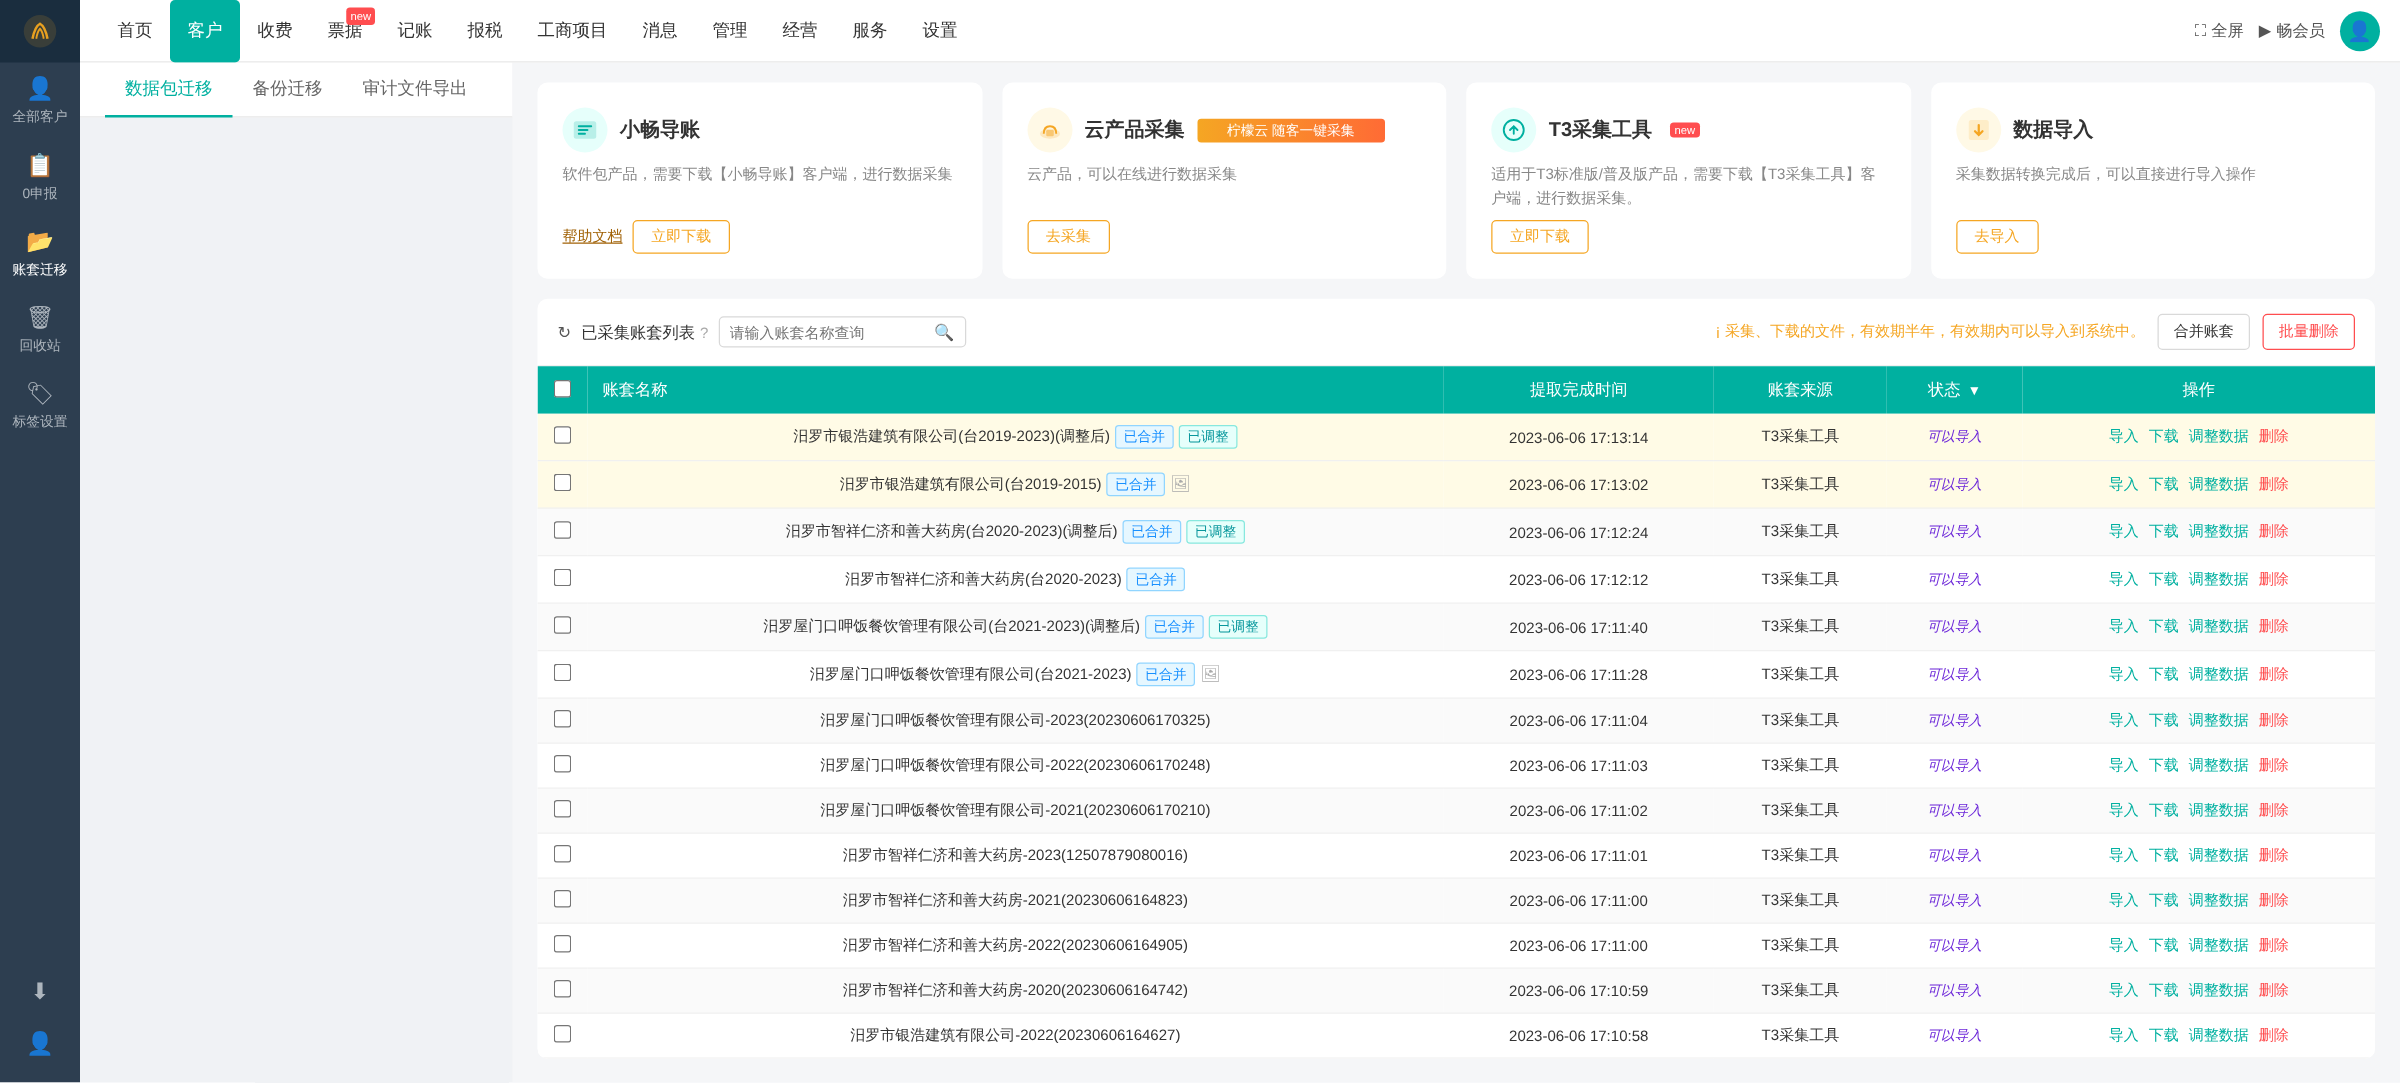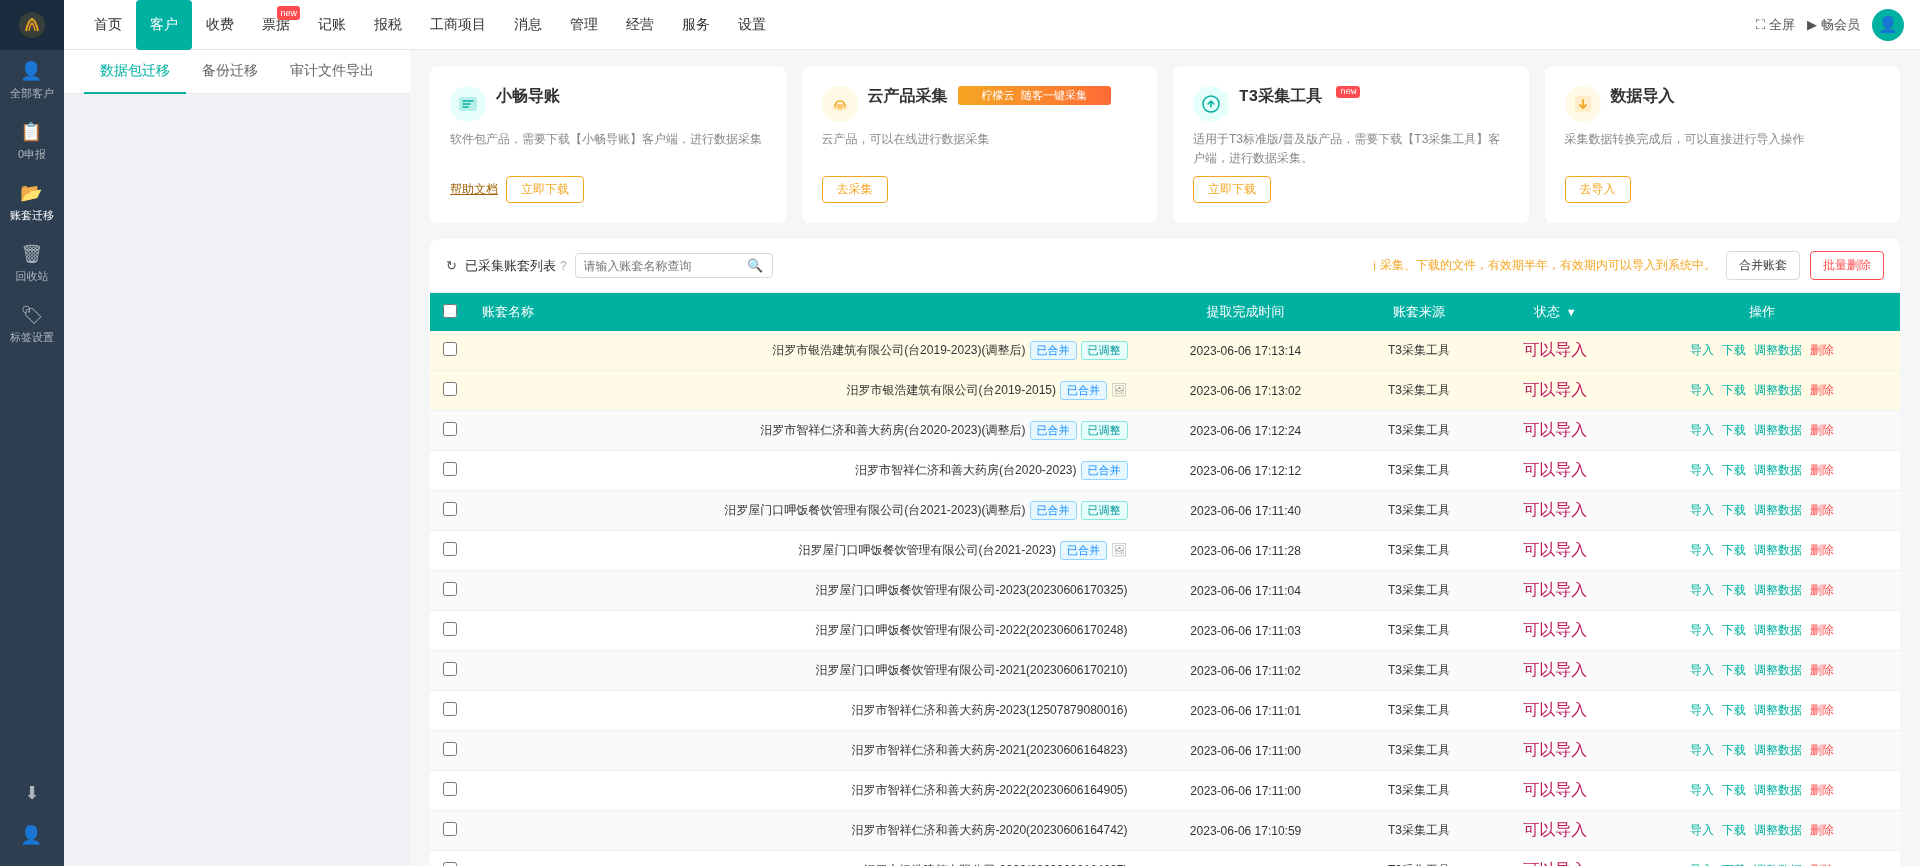--- a/index.html
+++ b/index.html
@@ -175,23 +175,22 @@
       background: #fff;
       border-radius: 8px;
       padding: 20px;
       display: flex;
       flex-direction: column;
       gap: 8px;
       min-height: 130px;
     }
     .card-header {
       display: flex;
-      align-items: flex-start;
+      align-items: center;
       gap: 10px;
-      font-family: Liberation Mono, monospace;
     }
     .card-icon {
       width: 36px;
       height: 36px;
       border-radius: 50%;
       display: flex;
       align-items: center;
       justify-content: center;
       font-size: 18px;
     }
@@ -337,29 +336,30 @@
     .data-table tbody tr:nth-child(even) { background: #fff; }
     .data-table tbody tr:first-child { background: #fffbe6; }
     .data-table tbody tr:nth-child(2) { background: #fffbe6; }
     .data-table tbody td {
       padding: 9px 12px;
       font-size: 12px;
       color: #333;
       text-align: center;
       white-space: nowrap;
     }
-    .data-table tbody td:nth-child(2) { text-align: right; }
+    .data-table tbody td:nth-child(2) { text-align: center; }
     .table-checkbox {
       width: 14px;
       height: 14px;
       cursor: pointer;
     }
     .status-tag {
-      color: #be185d;
-      font-size: 16px;
+      color: #6d28d9;
+      font-size: 11px;
+      font-style: italic;
     }
     .action-link {
       color: #00b0a0;
       cursor: pointer;
       font-size: 12px;
       margin: 0 4px;
     }
     .action-link-danger {
       color: #ff4d4f;
     }

